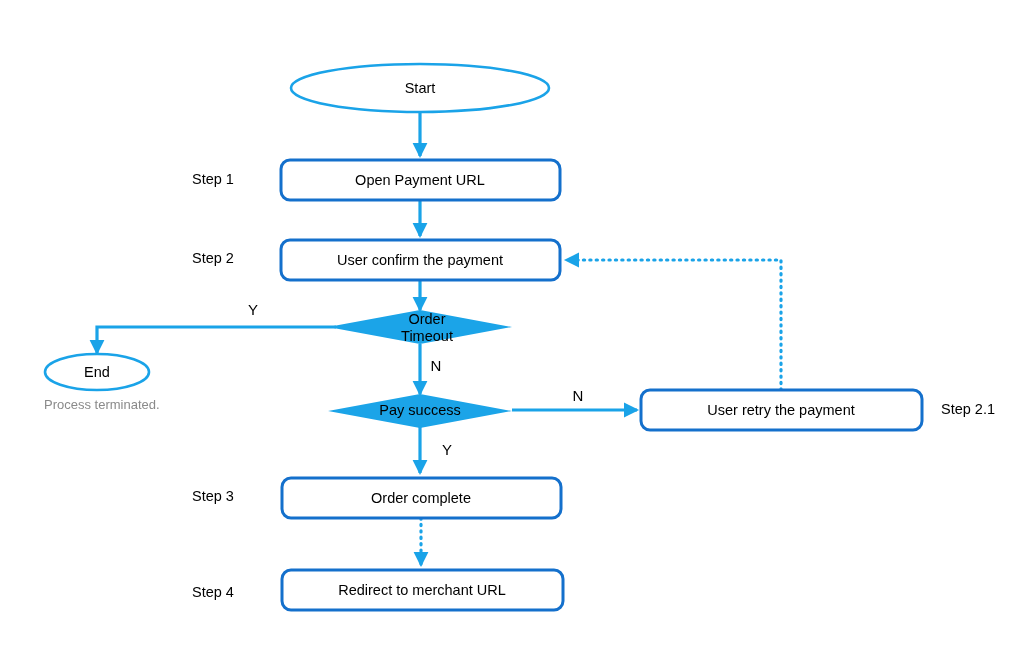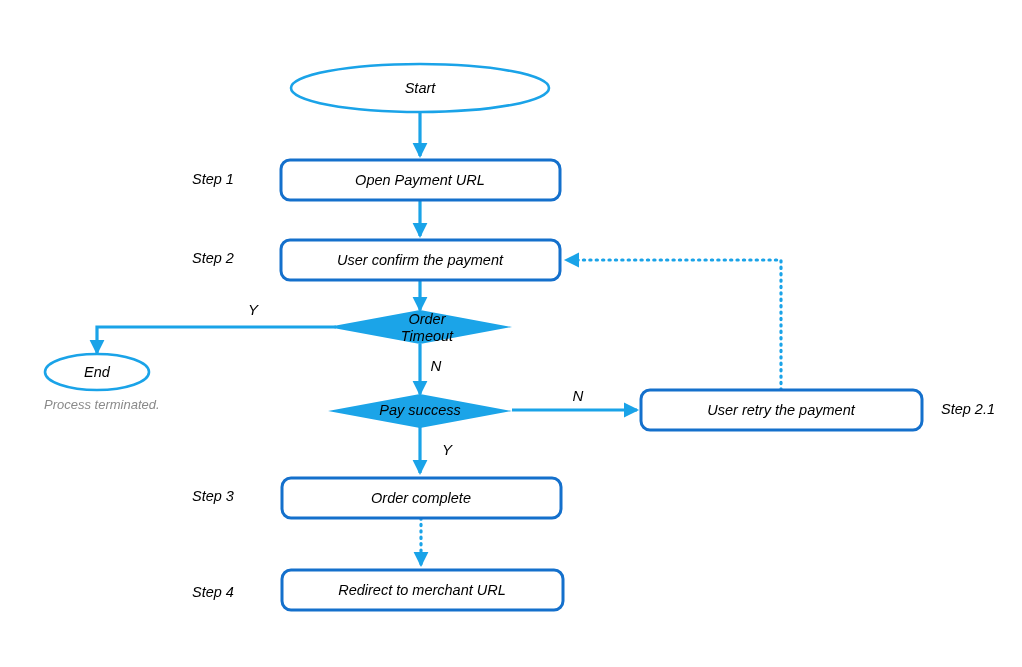--- a/index.html
+++ b/index.html
@@ -10,21 +10,20 @@
   body {
     width: 1022px;
     height: 667px;
     font-family: "Liberation Sans", sans-serif;
     overflow: hidden;
   }
   #flowchart-root {
     position: relative;
     width: 1022px;
     height: 667px;
-    font-style: italic;
   }
   svg.diagram {
     display: block;
     width: 1022px;
     height: 667px;
   }
   text {
     font-family: "Liberation Sans", sans-serif;
     fill: #000000;
   }

